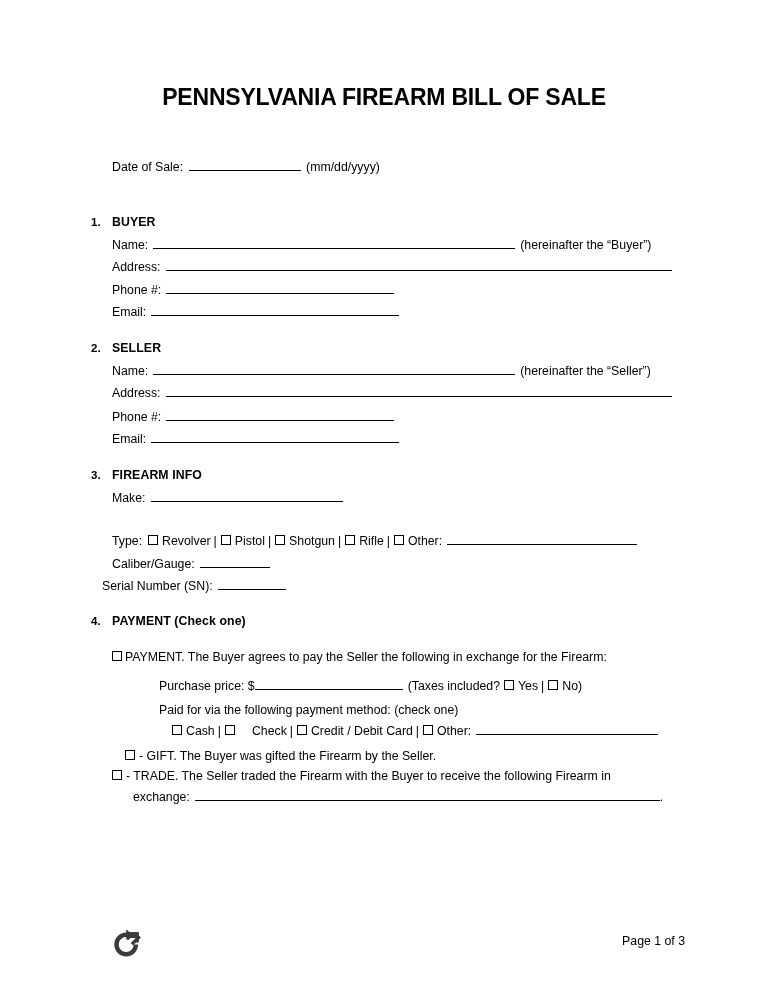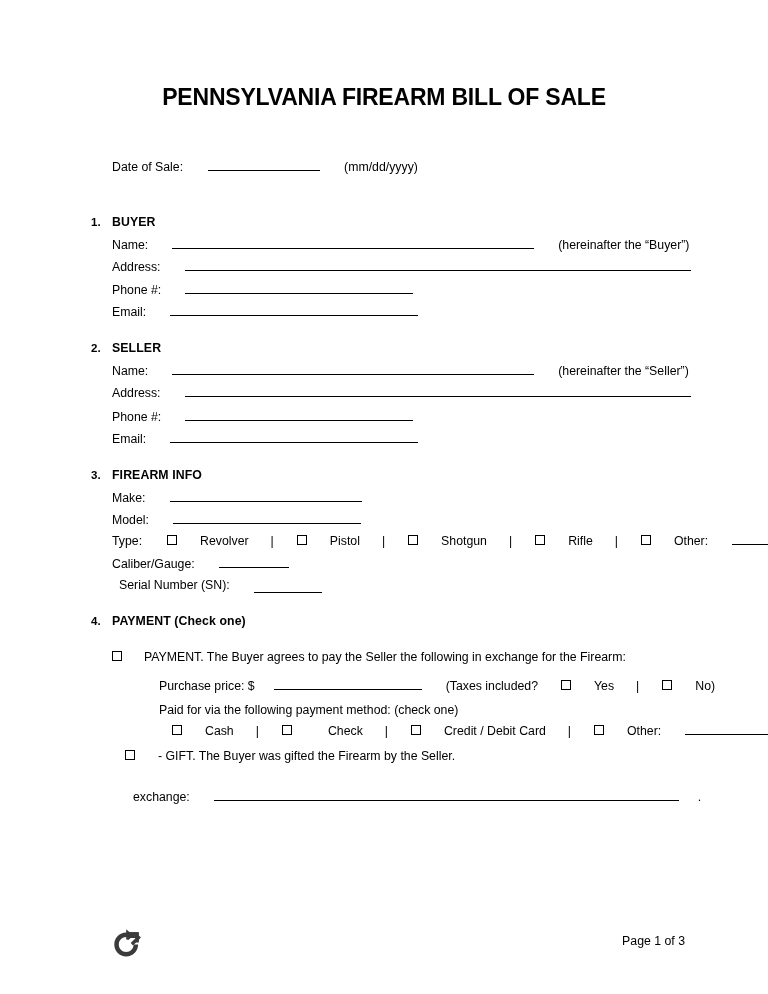--- a/index.html
+++ b/index.html
@@ -36,21 +36,20 @@
   }
 
   
   .row {
     position: absolute;
     font-size: 12.3px;
     line-height: 15px;
     white-space: nowrap;
     display: flex;
     align-items: baseline;
-    gap: 19px;
   }
 
   
   .sec-num {
     position: absolute;
     font-size: 11.5px;
     font-weight: bold;
   }
   .sec-title {
     position: absolute;
@@ -170,24 +169,20 @@
   </div>
 
   <div class="sec-num" style="top:469px; left:91px;">3.</div>
   <div class="sec-title" style="top:468px; left:112px;">FIREARM INFO</div>
 
   <div class="row" style="top:490px; left:112px;">
     <span class="label">Make:</span>
     <span class="blank" style="width:192px; margin-left:5px;"></span>
   </div>
 
-  <div class="row" style="top:512px; left:112px;">
-    <span class="label">Model:</span>
-    <span class="blank" style="width:188px; margin-left:5px;"></span>
-  </div>
 
   <div class="row" style="top:533px; left:112px;">
     <span class="label">Type:</span>
     <span class="cb" style="margin-left:6px;"></span>
     <span style="padding-left:3px;">Revolver</span>
     <span class="sep">|</span>
     <span class="cb"></span>
     <span style="padding-left:3px;">Pistol</span>
     <span class="sep">|</span>
     <span class="cb"></span>
@@ -199,21 +194,21 @@
     <span class="cb"></span>
     <span style="padding-left:3px;">Other:</span>
     <span class="blank" style="width:190px; margin-left:5px;"></span>
   </div>
 
   <div class="row" style="top:556px; left:112px;">
     <span class="label">Caliber/Gauge:</span>
     <span class="blank" style="width:70px; margin-left:5px;"></span>
   </div>
 
-  <div class="row" style="top:578px; left:119px;align-items:flex-end;">
+  <div class="row" style="top:578px; left:102px;">
     <span class="label">Serial Number (SN):</span>
     <span class="blank" style="width:68px; margin-left:5px;"></span>
   </div>
 
   <div class="sec-num" style="top:615px; left:91px;">4.</div>
   <div class="sec-title" style="top:614px; left:112px;">PAYMENT (Check one)</div>
 
   <div class="row" style="top:650px; left:112px;">
     <span class="cb" style="margin-left:0;"></span>
     <span style="padding-left:2px;">PAYMENT. The Buyer agrees to pay the Seller the following in exchange for the Firearm:</span>
@@ -245,20 +240,24 @@
     <span class="cb"></span>
     <span style="padding-left:3px;">Other:</span>
     <span class="blank" style="width:182px; margin-left:5px;"></span>
   </div>
 
   <div class="row" style="top:749px; left:125px;">
     <span class="cb" style="margin-left:0;"></span>
     <span style="padding-left:3px;">- GIFT. The Buyer was gifted the Firearm by the Seller.</span>
   </div>
 
+  <div class="row" style="top:769px; left:112px;">
+    <span class="cb" style="margin-left:0;"></span>
+    <span style="padding-left:3px;">- TRADE. The Seller traded the Firearm with the Buyer to receive the following Firearm in</span>
+  </div>
 
   <div class="row" style="top:789px; left:133px;">
     <span class="label">exchange:</span>
     <span class="blank" style="width:465px; margin-left:5px;"></span>
     <span>.</span>
   </div>
 
   <div class="footer-logo">
     <svg viewBox="0 0 32 32" width="32" height="32" aria-hidden="true">
       <path d="M16.2 4.6 C9.6 4.6 4.3 10.0 4.3 16.6 C4.3 23.2 9.6 28.6 16.2 28.6

